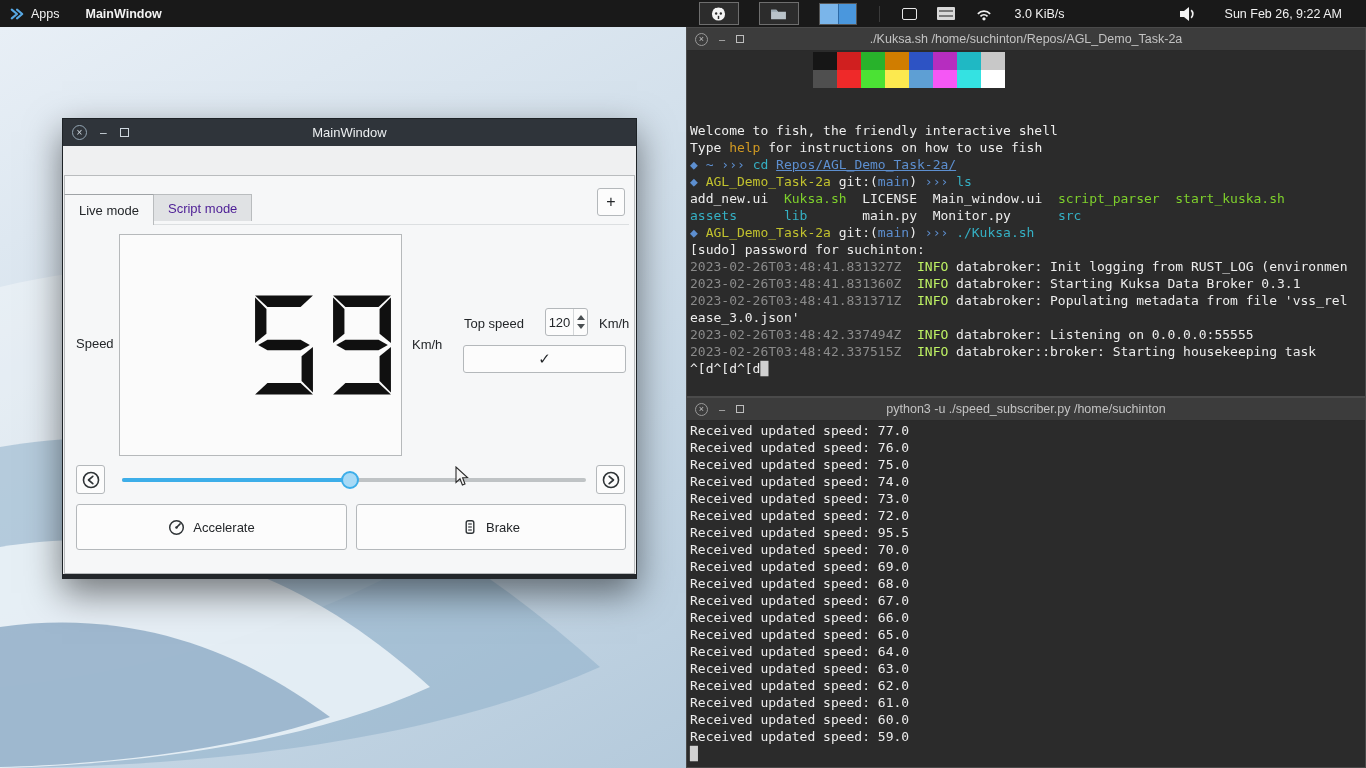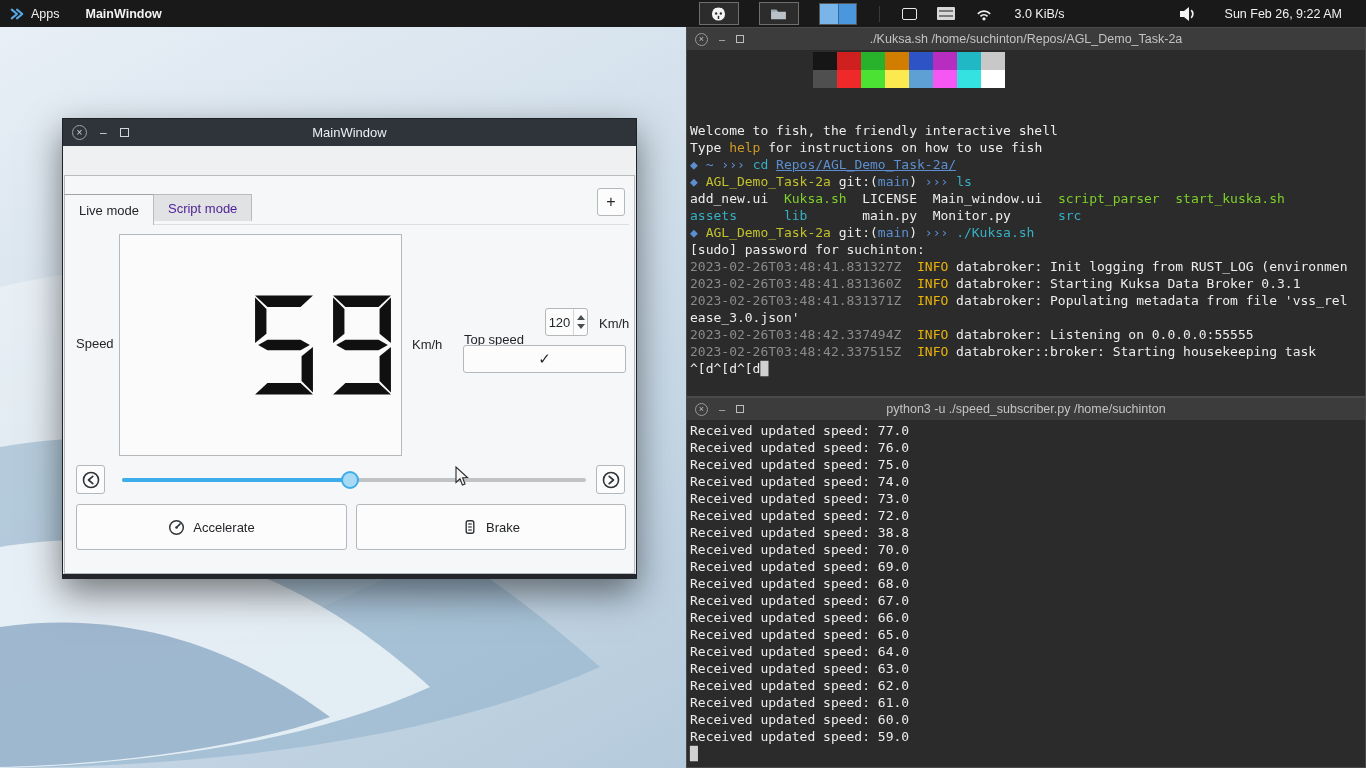--- a/index.html
+++ b/index.html
@@ -54,21 +54,21 @@
          display:flex; align-items:center; justify-content:center; }
   .add-btn { position:absolute; left:532px; top:12px; width:28px; height:28px; font-size:16px; }
   .header-divider { position:absolute; left:5px; right:5px; top:48px; height:1px; background:#dcdfe1; }
 
   .speed-label { position:absolute; left:11px; top:160px; font-size:13px; color:#232629; }
   .lcd-box { position:absolute; left:54px; top:58px; width:283px; height:222px; background:#fbfbfb; border:1px solid #b6b9bb; }
   .lcd-digits { position:absolute; right:8px; top:50%; transform:translateY(-50%); display:flex; gap:16px; }
   .lcd-digit { width:62px; height:103px; }
   .speed-unit { position:absolute; left:347px; top:161px; font-size:13px; color:#232629; }
 
-  .topspeed-label { position:absolute; left:399px; top:156px; font-size:13px; color:#232629; }
+  .topspeed-label { position:absolute; left:399px; top:140px; font-size:13px; color:#232629; }
   .spinbox { position:absolute; left:480px; top:132px; width:43px; height:28px; background:#fcfcfc;
              border:1px solid #b4b8bb; border-radius:3px; display:flex; }
   .spin-value { width:27px; border:none; background:transparent; font-size:13px; color:#232629; text-align:center;
                 font-family:"Liberation Sans", sans-serif; outline:none; }
   .spin-arrows { width:14px; border-left:1px solid #d4d7d9; display:flex; flex-direction:column; align-items:center; justify-content:center; gap:4px; }
   .arr-up { width:0; height:0; border-left:4px solid transparent; border-right:4px solid transparent; border-bottom:5px solid #4a4f52; }
   .arr-dn { width:0; height:0; border-left:4px solid transparent; border-right:4px solid transparent; border-top:5px solid #4a4f52; }
   .topspeed-unit { position:absolute; left:534px; top:140px; font-size:13px; color:#232629; }
   .confirm-btn { position:absolute; left:398px; top:169px; width:163px; height:28px; font-size:15px; }
 
@@ -93,21 +93,21 @@
   .term-close { width:13px; height:13px; border:1px solid #9a9a9a; border-radius:50%; color:#bdbdbd; font-size:9px;
                 display:flex; align-items:center; justify-content:center; line-height:1; }
   .term-min { color:#bdbdbd; font-size:11px; line-height:1; }
   .term-max { width:8px; height:8px; border:1px solid #bdbdbd; }
   .term-body { padding:1px 0 0 3px; font-family:"DejaVu Sans Mono", monospace; font-size:13px; }
   .term-line { white-space:pre; height:17px; line-height:17px; }
   .palette { margin-left:123px; margin-bottom:34px; }
   .pal-row { display:flex; height:18px; }
   .pal-cell { width:24px; height:18px; display:inline-block; }
 
-  .sg-fg { color:#ededed; } .sg-dim { color:#8b8b8b; } .sg-info { color:#eab308; }
+  .sg-fg { color:#ededed; } .sg-dim { color:#8b8b8b; } .sg-info { color:#bef264; }
   .sg-green { color:#7ed02c; } .sg-blue { color:#5d8fd0; } .sg-cyan { color:#35b0c4; }
   .sg-yellow { color:#c2c22e; } .sg-orange { color:#d29a22; } .sg-cursor { color:#d0d0d0; }
   .sg-u { text-decoration:underline; }
 
   .mouse-cursor { position:absolute; left:455px; top:466px; z-index:10; }
 </style>
 </head>
 <body>
 
 <div class="desktop">
@@ -343,21 +343,21 @@
       <div class="term-title">python3 -u ./speed_subscriber.py /home/suchinton</div>
     </div>
     <div class="term-body">
       <div id="term-bottom-lines">
           <div class="term-line sg-fg">Received updated speed: 77.0</div>
           <div class="term-line sg-fg">Received updated speed: 76.0</div>
           <div class="term-line sg-fg">Received updated speed: 75.0</div>
           <div class="term-line sg-fg">Received updated speed: 74.0</div>
           <div class="term-line sg-fg">Received updated speed: 73.0</div>
           <div class="term-line sg-fg">Received updated speed: 72.0</div>
-          <div class="term-line sg-fg">Received updated speed: 38.8</div>
+          <div class="term-line sg-fg">Received updated speed: 95.5</div>
           <div class="term-line sg-fg">Received updated speed: 70.0</div>
           <div class="term-line sg-fg">Received updated speed: 69.0</div>
           <div class="term-line sg-fg">Received updated speed: 68.0</div>
           <div class="term-line sg-fg">Received updated speed: 67.0</div>
           <div class="term-line sg-fg">Received updated speed: 66.0</div>
           <div class="term-line sg-fg">Received updated speed: 65.0</div>
           <div class="term-line sg-fg">Received updated speed: 64.0</div>
           <div class="term-line sg-fg">Received updated speed: 63.0</div>
           <div class="term-line sg-fg">Received updated speed: 62.0</div>
           <div class="term-line sg-fg">Received updated speed: 61.0</div>

